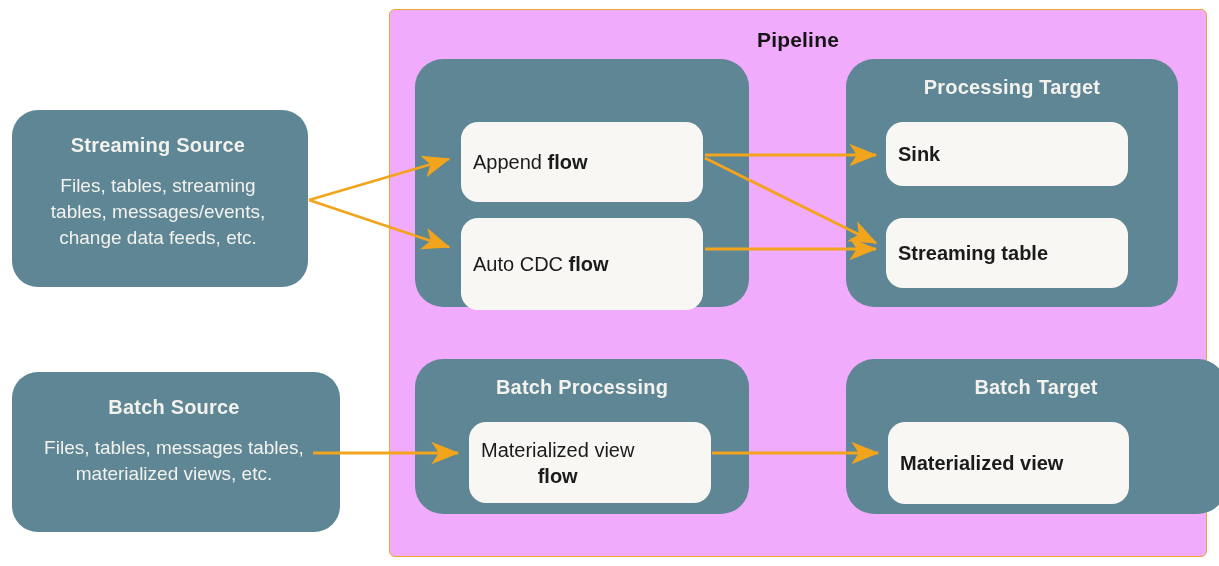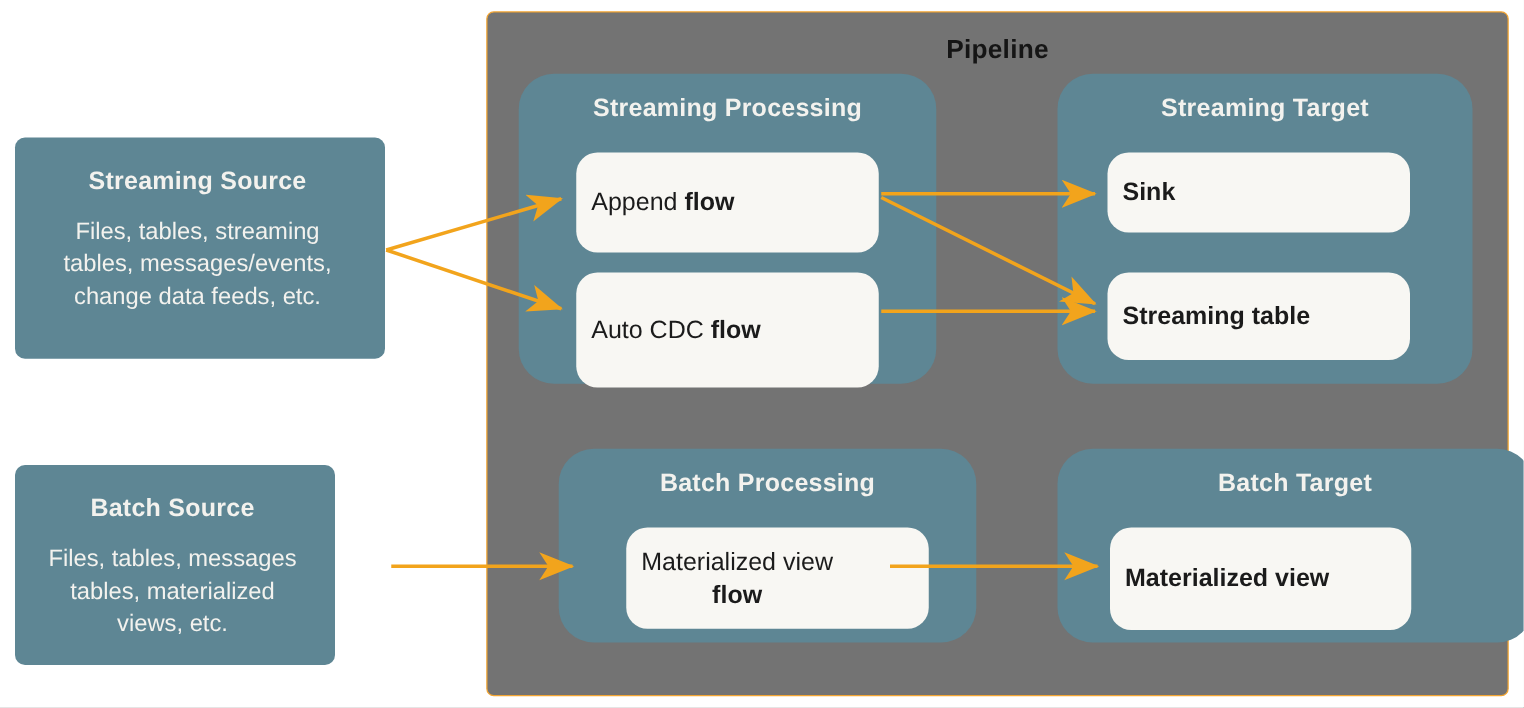--- a/index.html
+++ b/index.html
@@ -3,43 +3,43 @@
 <meta charset="utf-8">
 <style>
   html,body{margin:0;padding:0;background:#ffffff;}
   .canvas{
     position:relative;width:1219px;height:566px;background:#ffffff;
     font-family:"Liberation Sans",sans-serif;overflow:hidden;
   }
   
   .source-box{
     position:absolute;box-sizing:border-box;
-    background:#5E8694;color:#F3F2EE;border-radius:8px;
+    background:#5E8694;color:#F3F2EE;border-radius:26px;
     text-align:center;padding:24px 22px 18px 18px;
   }
   #streaming-source{left:12px;top:110px;width:296px;height:177px;}
-  #batch-source{left:12px;top:372px;width:256px;height:160px;}
+  #batch-source{left:12px;top:372px;width:328px;height:160px;}
   .source-title{font-weight:bold;font-size:20px;letter-spacing:.2px;margin-bottom:16px;}
   .source-body{font-size:19px;line-height:1.38;}
   
   .pipeline{
     position:absolute;left:389px;top:9px;width:818px;height:548px;box-sizing:border-box;
-    background:#737373;border:1.6px solid #F2A431;border-radius:6px;
+    background:#f0abfc;border:1.6px solid #F2A431;border-radius:6px;
   }
   .pipeline-title{
     position:absolute;left:0;right:0;top:18px;text-align:center;
     font-weight:bold;font-size:21px;color:#151515;letter-spacing:.2px;
   }
   
   .group{
     position:absolute;box-sizing:border-box;background:#5E8694;border-radius:28px;
   }
   #streaming-processing{left:25px;top:49px;width:334px;height:248px;}
   #streaming-target{left:456px;top:49px;width:332px;height:248px;}
-  #batch-processing{left:25px;top:349px;width:334px;height:155px;margin-left:32px;}
+  #batch-processing{left:25px;top:349px;width:334px;height:155px;}
   #batch-target{left:456px;top:349px;width:380px;height:155px;}
   .group-title{
     position:absolute;left:0;right:0;top:17px;text-align:center;
     color:#F3F2EE;font-weight:bold;font-size:20px;letter-spacing:.2px;
   }
   
   .node{
     position:absolute;box-sizing:border-box;background:#F8F7F3;border-radius:17px;
     display:flex;align-items:center;justify-content:flex-start;
     font-size:20px;color:#1B1B1B;text-align:center;padding:6px 12px;
@@ -67,31 +67,30 @@
 
   <div class="source-box" id="batch-source">
     <div class="source-title">Batch Source</div>
     <div class="source-body">Files, tables, messages tables, materialized views, etc.</div>
   </div>
 
   <div class="pipeline">
     <div class="pipeline-title">Pipeline</div>
 
     <div class="group" id="streaming-processing">
-      <div class="group-title">Streaming Processing</div>
       <div class="node" id="node-append-flow">
         <span><span>Append </span><b>flow</b></span>
       </div>
       <div class="node" id="node-auto-cdc-flow">
         <span><span>Auto CDC </span><b>flow</b></span>
       </div>
     </div>
 
     <div class="group" id="streaming-target">
-      <div class="group-title">Streaming Target</div>
+      <div class="group-title">Processing Target</div>
       <div class="node" id="node-sink">
         <span><span></span><b>Sink</b></span>
       </div>
       <div class="node" id="node-streaming-table">
         <span><span></span><b>Streaming table</b></span>
       </div>
     </div>
 
     <div class="group" id="batch-processing">
       <div class="group-title">Batch Processing</div>

